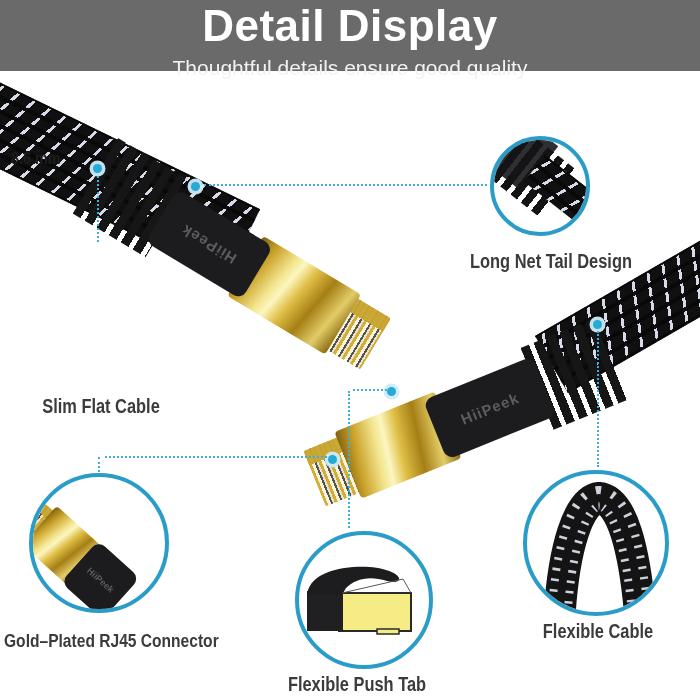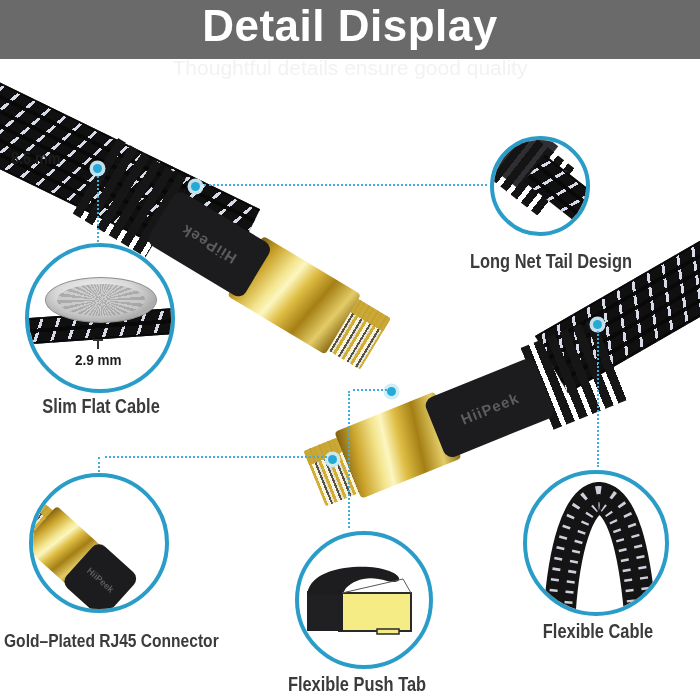--- a/index.html
+++ b/index.html
@@ -1,19 +1,19 @@
 <!DOCTYPE html>
 <html><head>
 <meta charset="utf-8">
 <style>
   html,body{margin:0;padding:0;background:#fff;}
   #stage{position:relative;width:700px;height:700px;overflow:hidden;background:#fff;
          font-family:"Liberation Sans", sans-serif;}
   
-  #header{position:absolute;left:0;top:0;width:700px;height:59px;background:#6a6a6a;text-align:center;}
+  #header{position:absolute;left:0;top:0;width:700px;height:71px;background:#6a6a6a;text-align:center;}
   #title{color:#fff;font-weight:bold;font-size:44px;line-height:46px;margin-top:3px;letter-spacing:0.5px;}
   #subtitle{color:#f2f2f2;font-size:21px;line-height:22px;margin-top:8px;}
   
   .braid{
     background-color:#101010;
     background-image:
       repeating-linear-gradient(180deg, rgba(8,8,8,.97) 0 2px, rgba(0,0,0,0) 2px 11px, rgba(8,8,8,.97) 11px 13px),
       repeating-linear-gradient(112deg, rgba(0,0,0,0) 0 7px, #d7dbe8 7px 10px, rgba(0,0,0,0) 10px 16px);
     position:absolute;
   }
@@ -85,29 +85,20 @@
     <div class="pins" style="width:40px;height:60px;"></div>
     <div class="gold" style="width:108px;height:72px;margin-left:-4px;"></div>
     <div class="conn-body" style="width:118px;height:64px;margin-left:-14px;">
       <span class="brand">HiiPeek</span>
     </div>
     <div class="fins" style="position:relative;width:82px;height:88px;margin-left:-8px;"></div>
   </div>
 
   <div class="braid" style="left:535px;top:336px;width:260px;height:66px;transform:rotate(-30deg);transform-origin:0 0;z-index:1;"></div>
 
-  <div class="circle" style="left:25px;top:243px;width:142px;height:142px;">
-    <div class="braid" style="left:-12px;top:66px;width:170px;height:26px;transform:rotate(-4deg);"></div>
-    <div class="coin" style="left:16px;top:30px;width:110px;height:44px;">
-      <div class="coin-inner"></div>
-    </div>
-    <div style="position:absolute;left:64px;top:92px;width:10px;height:2px;background:#333;"></div>
-    <div style="position:absolute;left:68px;top:92px;width:2px;height:10px;background:#333;"></div>
-    <div class="measure" style="left:46px;top:104px;font-size:15px;">2.9 mm</div>
-  </div>
   <div class="lbl center" style="left:101px;top:395px;">Slim Flat Cable</div>
 
   <div class="circle" style="left:490px;top:136px;width:92px;height:92px;">
     <div style="position:absolute;left:-18px;top:-22px;width:72px;height:58px;background:#2e2e33;transform:rotate(38deg);"></div>
     <div class="fins" style="left:8px;top:4px;width:62px;height:60px;transform:rotate(38deg);background:repeating-linear-gradient(90deg,#141414 0 8px, rgba(0,0,0,0) 8px 13px);"></div>
     <div class="braid" style="left:32px;top:36px;width:80px;height:34px;transform:rotate(38deg);"></div>
   </div>
   <div class="lbl center" style="left:551px;top:250px;">Long Net Tail Design</div>
 
   <div class="circle" style="left:29px;top:473px;width:132px;height:132px;">

